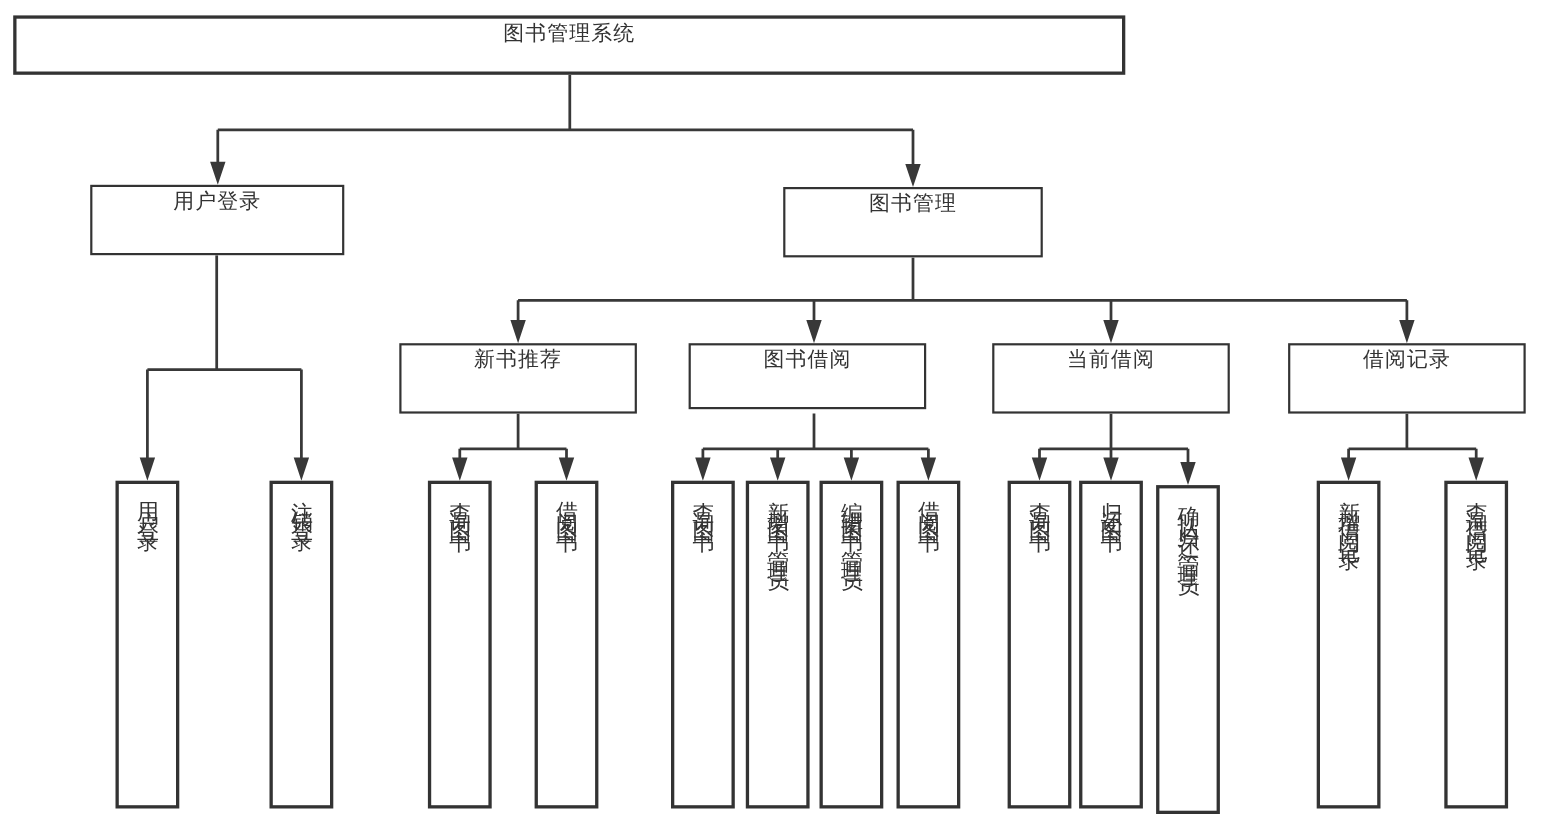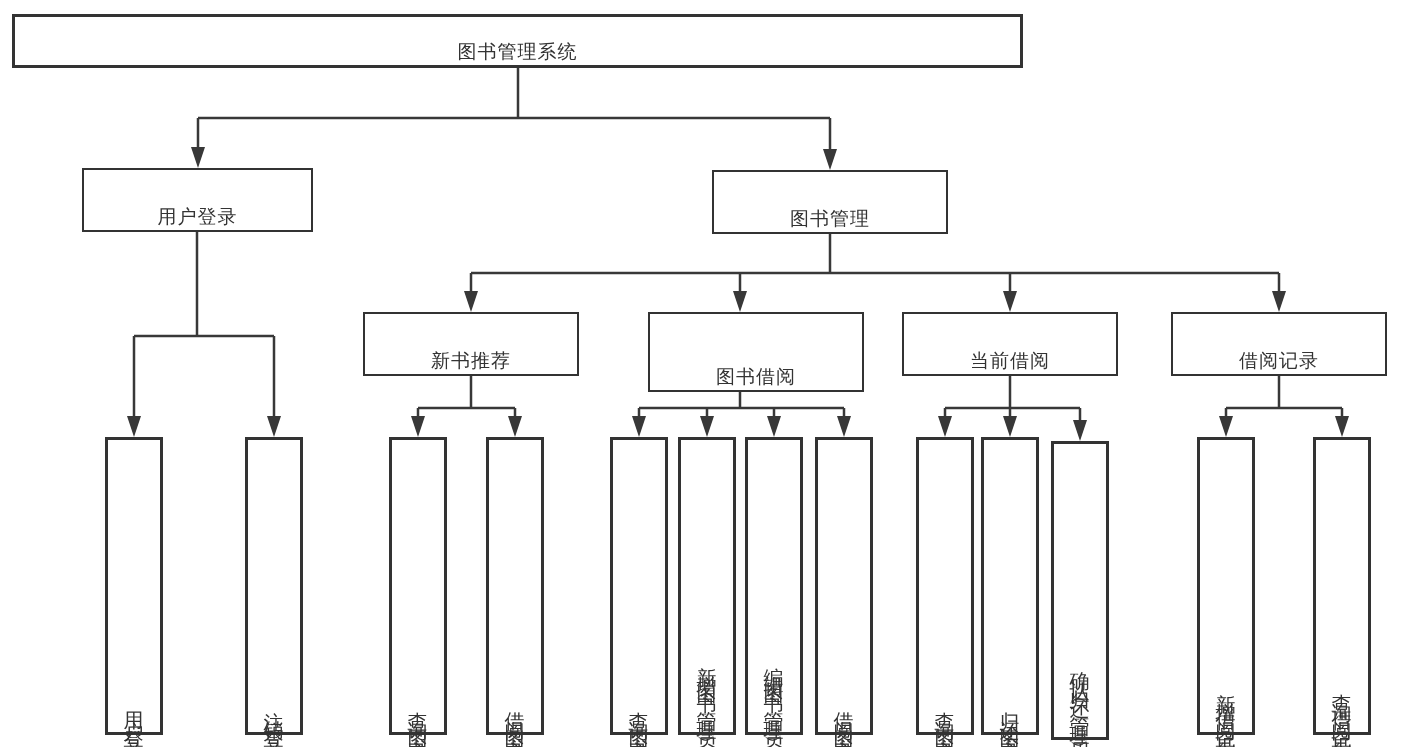--- a/index.html
+++ b/index.html
@@ -28,21 +28,21 @@
     fill: var(--line, #383838);
     stroke: none;
   }
   .box {
     position: absolute;
     box-sizing: border-box;
     background: #ffffff;
     border: 2px solid var(--border, #333333);
     color: var(--text, #333333);
     display: flex;
-    align-items: flex-end;
+    align-items: flex-start;
     justify-content: center;
     text-align: center;
   }
   .box.root  { border-width: 3px; font-size: 19px; letter-spacing: 1px; }
   .box.level { font-size: 19px; letter-spacing: 1px; }
   .box.leaf  { border-width: 3px; font-size: 20px; }
   .vtext {
     writing-mode: vertical-lr;
     letter-spacing: 9px;
     line-height: 1;
@@ -128,21 +128,21 @@
   <div class="box level" style="left:82px; top:168px; width:231px; height:64px;">
     <span>用户登录</span>
   </div>
   <div class="box level" style="left:363px; top:312px; width:216px; height:64px;">
     <span>新书推荐</span>
   </div>
 
   <div class="box level" style="left:712px; top:170px; width:236px; height:64px;">
     <span>图书管理</span>
   </div>
-  <div class="box level" style="left:648px; top:312px; width:216px; height:80px;">
+  <div class="box level" style="left:626px; top:312px; width:216px; height:60px;">
     <span>图书借阅</span>
   </div>
   <div class="box level" style="left:1171px; top:312px; width:216px; height:64px;">
     <span>借阅记录</span>
   </div>
   <div class="box level" style="left:902px; top:312px; width:216px; height:64px;">
     <span>当前借阅</span>
   </div>
 
   <div class="box leaf" style="left:105px; top:437px; width:58px; height:298px;">

